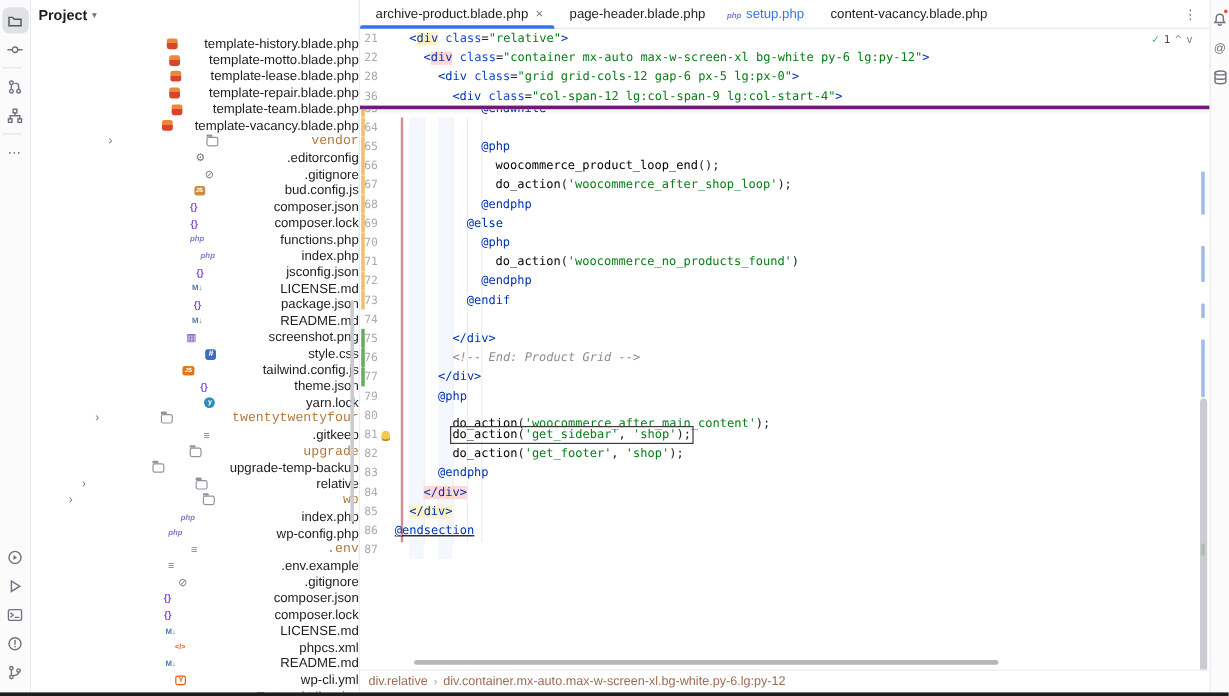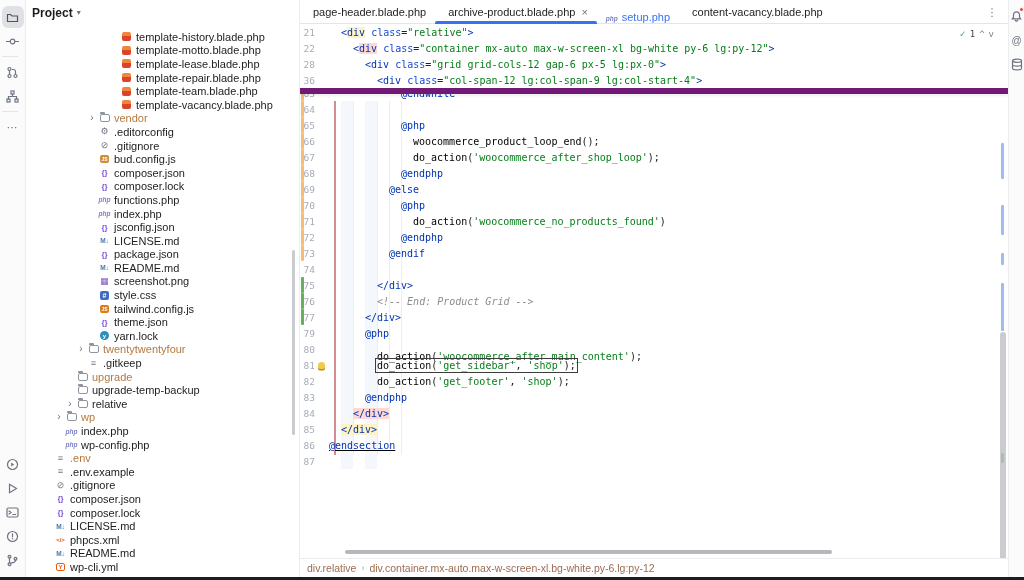--- a/index.html
+++ b/index.html
@@ -28,24 +28,24 @@
     background:#ec4c41; border-radius:50%; border:1px solid #fbfbfc; }
 
   
   .panel { position:absolute; left:26px; top:0; width:274px; height:577px; background:#fff;
     border-right:1px solid #ebecf0; overflow:hidden; }
   .panel-head { height:25px; display:flex; align-items:center; padding-left:6px; }
   .panel-title { font-size:12px; font-weight:bold; color:#1d1d1f; }
   .panel-title-chev { font-size:8px; color:#6e7480; margin-left:4px; }
   .tree { padding-top:5px; }
   .trow { height:13.6px; display:flex; align-items:center; font-size:11px; color:#1d1d1f;
-    white-space:nowrap; cursor:pointer; }
+    white-space:nowrap; cursor:pointer;justify-content:space-between; }
   .trow .chev { width:12px; text-align:center; color:#6e7480; font-size:10px; line-height:10px; }
   .trow .ticon { width:13px; display:flex; justify-content:center; align-items:center; margin-right:3px; }
-  .trow.ignored .tlabel { color:#b3793f; }
+  .trow.ignored .tlabel { color:#b3793f;font-family:Liberation Mono, monospace; }
   .tree-scroll { position:absolute; right:4px; top:250px; width:3px; height:185px;
     background:#c9cbd0; border-radius:2px; }
 
   
   .ic-blade { width:9px; height:9px; border-radius:2px;
     background:linear-gradient(180deg,#f0863a 45%,#d9442b 45%); }
   .ic-folder { width:10px; height:8px; border:1px solid #8f959f; border-radius:2px; position:relative; background:#fff; }
   .ic-folder::before { content:""; position:absolute; left:-1px; top:-3px; width:5px; height:2px;
     background:#8f959f; border-radius:1px 1px 0 0; }
   .ic-g { color:#6e7480; font-size:9px; line-height:9px; }
@@ -64,21 +64,21 @@
     font-weight:bold; padding:0 1.5px; }
 
   
   .editor { position:absolute; left:300px; top:0; width:708px; height:577px; background:#fff; }
   .tabbar { height:24px; border-bottom:1px solid #e3e5e8; display:flex; align-items:stretch; position:relative; }
   .tab { display:flex; align-items:center; gap:4px; padding:0 9px; font-size:11px; color:#1d1d1f;
     position:relative; cursor:pointer; white-space:nowrap; }
   .tab.active { font-weight:normal; }
   .tab.active::after { content:""; position:absolute; left:0; right:0; bottom:-1px; height:3px;
     background:#3574f0; border-radius:2px 2px 0 0; }
-  .tab.blue { color:#3574f0;align-items:flex-end; }
+  .tab.blue { color:#3574f0; }
   .tab .close { color:#6e7480; font-size:11px; margin-left:2px; }
   .tab-kebab { position:absolute; right:8px; top:4px; width:16px; height:16px; color:#6e7480;
     font-size:11px; display:flex; align-items:center; justify-content:center; cursor:pointer; letter-spacing:0; }
 
   .code-wrap { position:relative; width:708px; height:528px; overflow:hidden;
     font-family:"DejaVu Sans Mono","Liberation Mono",monospace; font-size:10px; }
   .crow { height:16px; display:flex; align-items:center; white-space:pre; position:relative; }
   .gut { width:29px; flex:none; display:flex; align-items:center; height:16px; position:relative; }
   .gbar { position:absolute; left:1px; top:0; width:2.5px; height:16px; border-radius:1px; }
   .gbar.o { background:#f5bd71; } .gbar.g { background:#67ae60; }
@@ -87,21 +87,21 @@
   .bulb { width:7px; height:7px; background:#f2c94c; border-radius:50% 50% 2px 2px; box-shadow:0 1.5px 0 #b58f2a; }
   .ctext { padding-left:0; }
   .c-tag{color:#0033b3;} .c-attr{color:#174ad4;} .c-str{color:#067d17;}
   .c-kw{color:#0033b3;} .c-txt{color:#222;} .c-fn{color:#000;}
   .c-com{color:#8c8c8c; font-style:italic;}
   .hl-y{background:#fdf3c6;} .hl-p{background:#ffd8d2;}
   .bg-y{background:#fdf3c6;} .bg-p{background:#fdd8d4;}
   .stmt-box { outline:1px solid #3c3c3c; outline-offset:1px; }
 
   .sticky { position:relative; background:#fff; z-index:3;
-    box-shadow:0 2px 3px rgba(0,0,0,.07); border-bottom:6px solid #701a75; }
+    box-shadow:0 2px 3px rgba(0,0,0,.07); border-bottom:3px solid #701a75; }
   .clipline { height:7px; overflow:hidden; position:relative; }
   .clipline .crow { margin-top:-9px; }
 
   .lines { position:relative; }
   .guides { position:absolute; left:0; top:0; bottom:0; pointer-events:none; }
   .vline { position:absolute; width:1px; background:#ebedf2; }
   .vband { position:absolute; background:#f4f7fc; }
   .pinkline { position:absolute; width:2px; background:#d38d90; }
 
   .insp { position:absolute; top:4px; right:14px; display:flex; align-items:center; gap:4px;
@@ -492,28 +492,28 @@
             <span class="ic-g">▤</span>
           </span>
           <span class="tlabel">External Libraries</span>
         </div>
       </div>
     <div class="tree-scroll"></div>
   </div>
 
   <div class="editor">
     <div class="tabbar" id="tabbar">
-        <div class="tab">
-          <span><span class="ic-blade"></span></span>
-          <span>page-header.blade.php</span>
-        </div>
         <div class="tab active">
           <span><span class="ic-blade"></span></span>
           <span>archive-product.blade.php</span>
           <span class="close">×</span>
+        </div>
+        <div class="tab">
+          <span><span class="ic-blade"></span></span>
+          <span>page-header.blade.php</span>
         </div>
         <div class="tab blue">
           <span><span class="ic-php">php</span></span>
           <span>setup.php</span>
         </div>
         <div class="tab">
           <span><span class="ic-blade"></span></span>
           <span>content-vacancy.blade.php</span>
         </div>
       </div>

